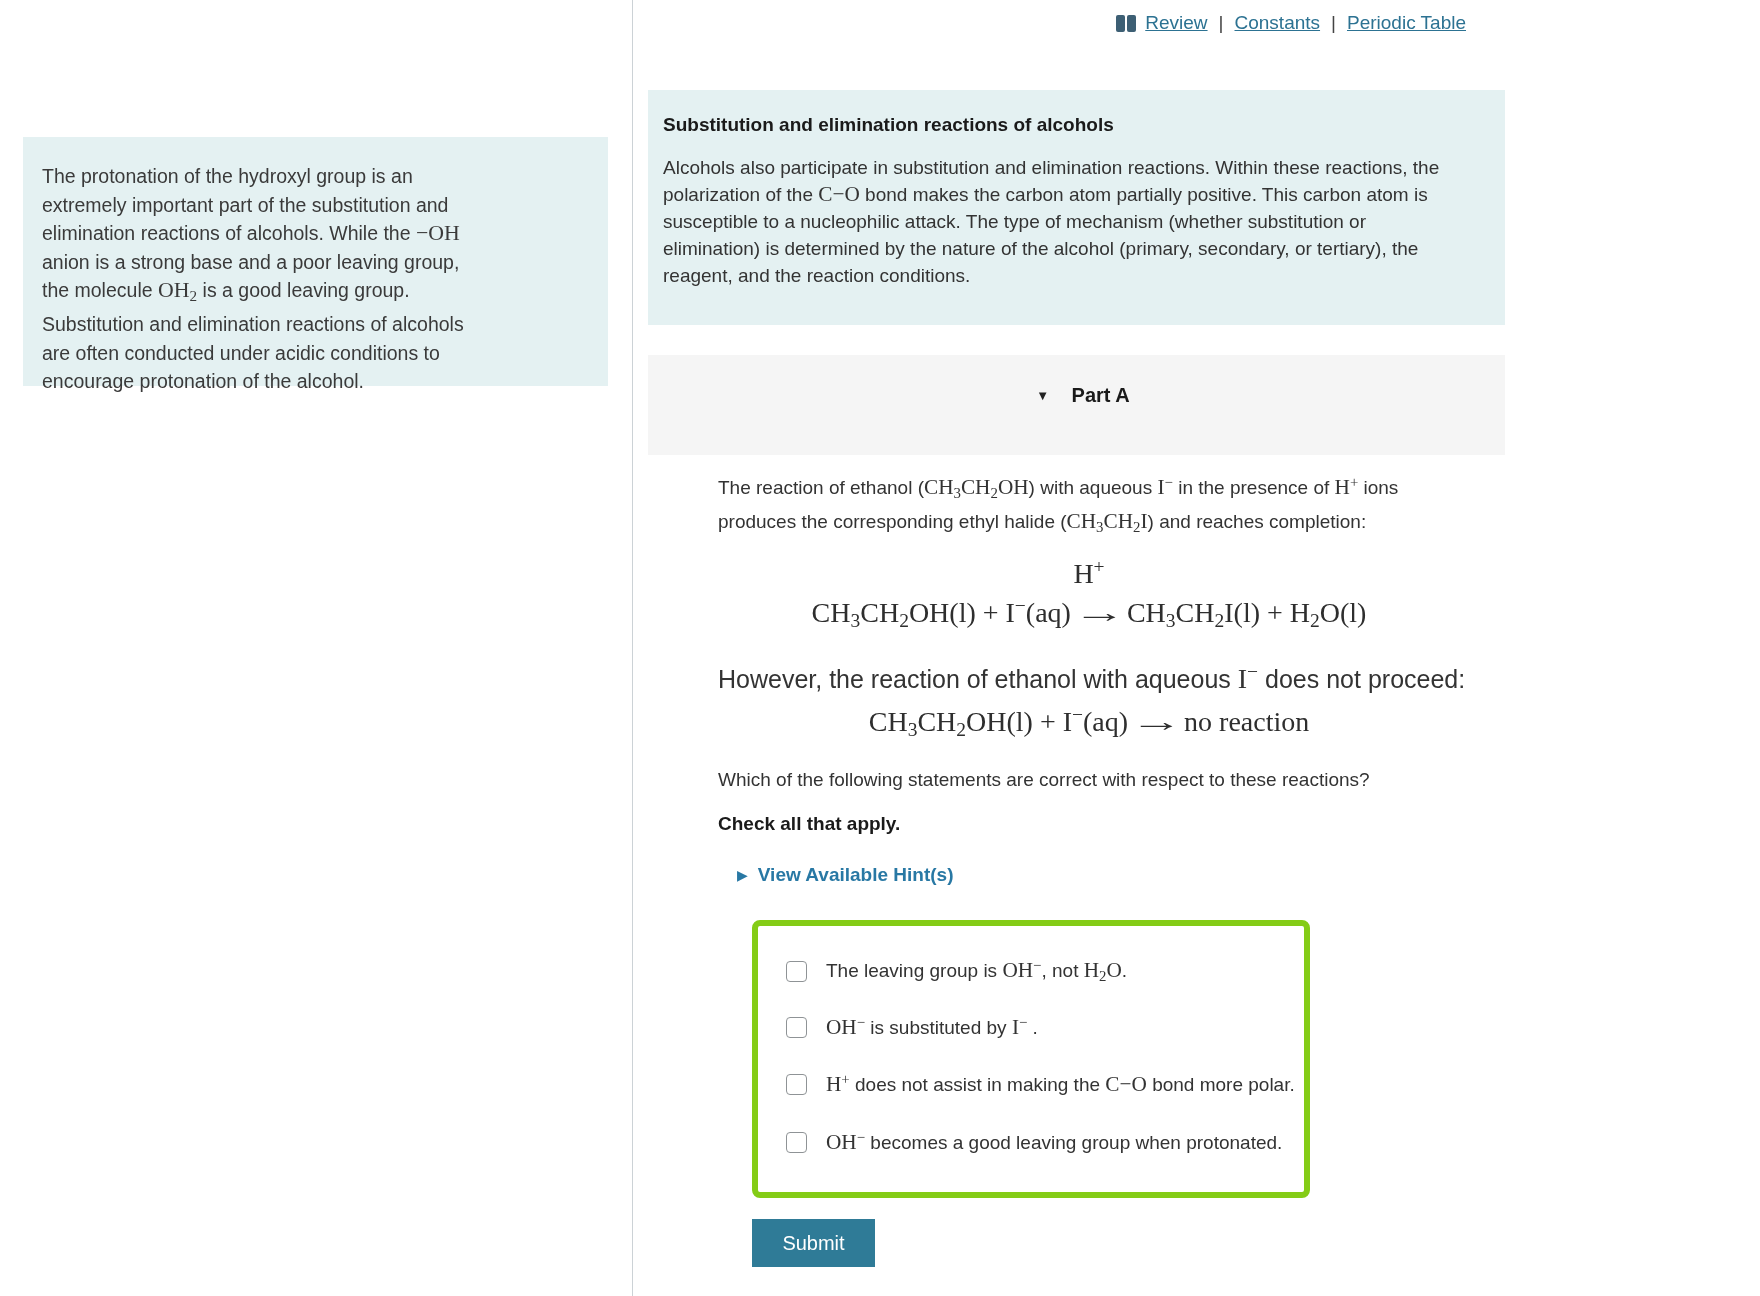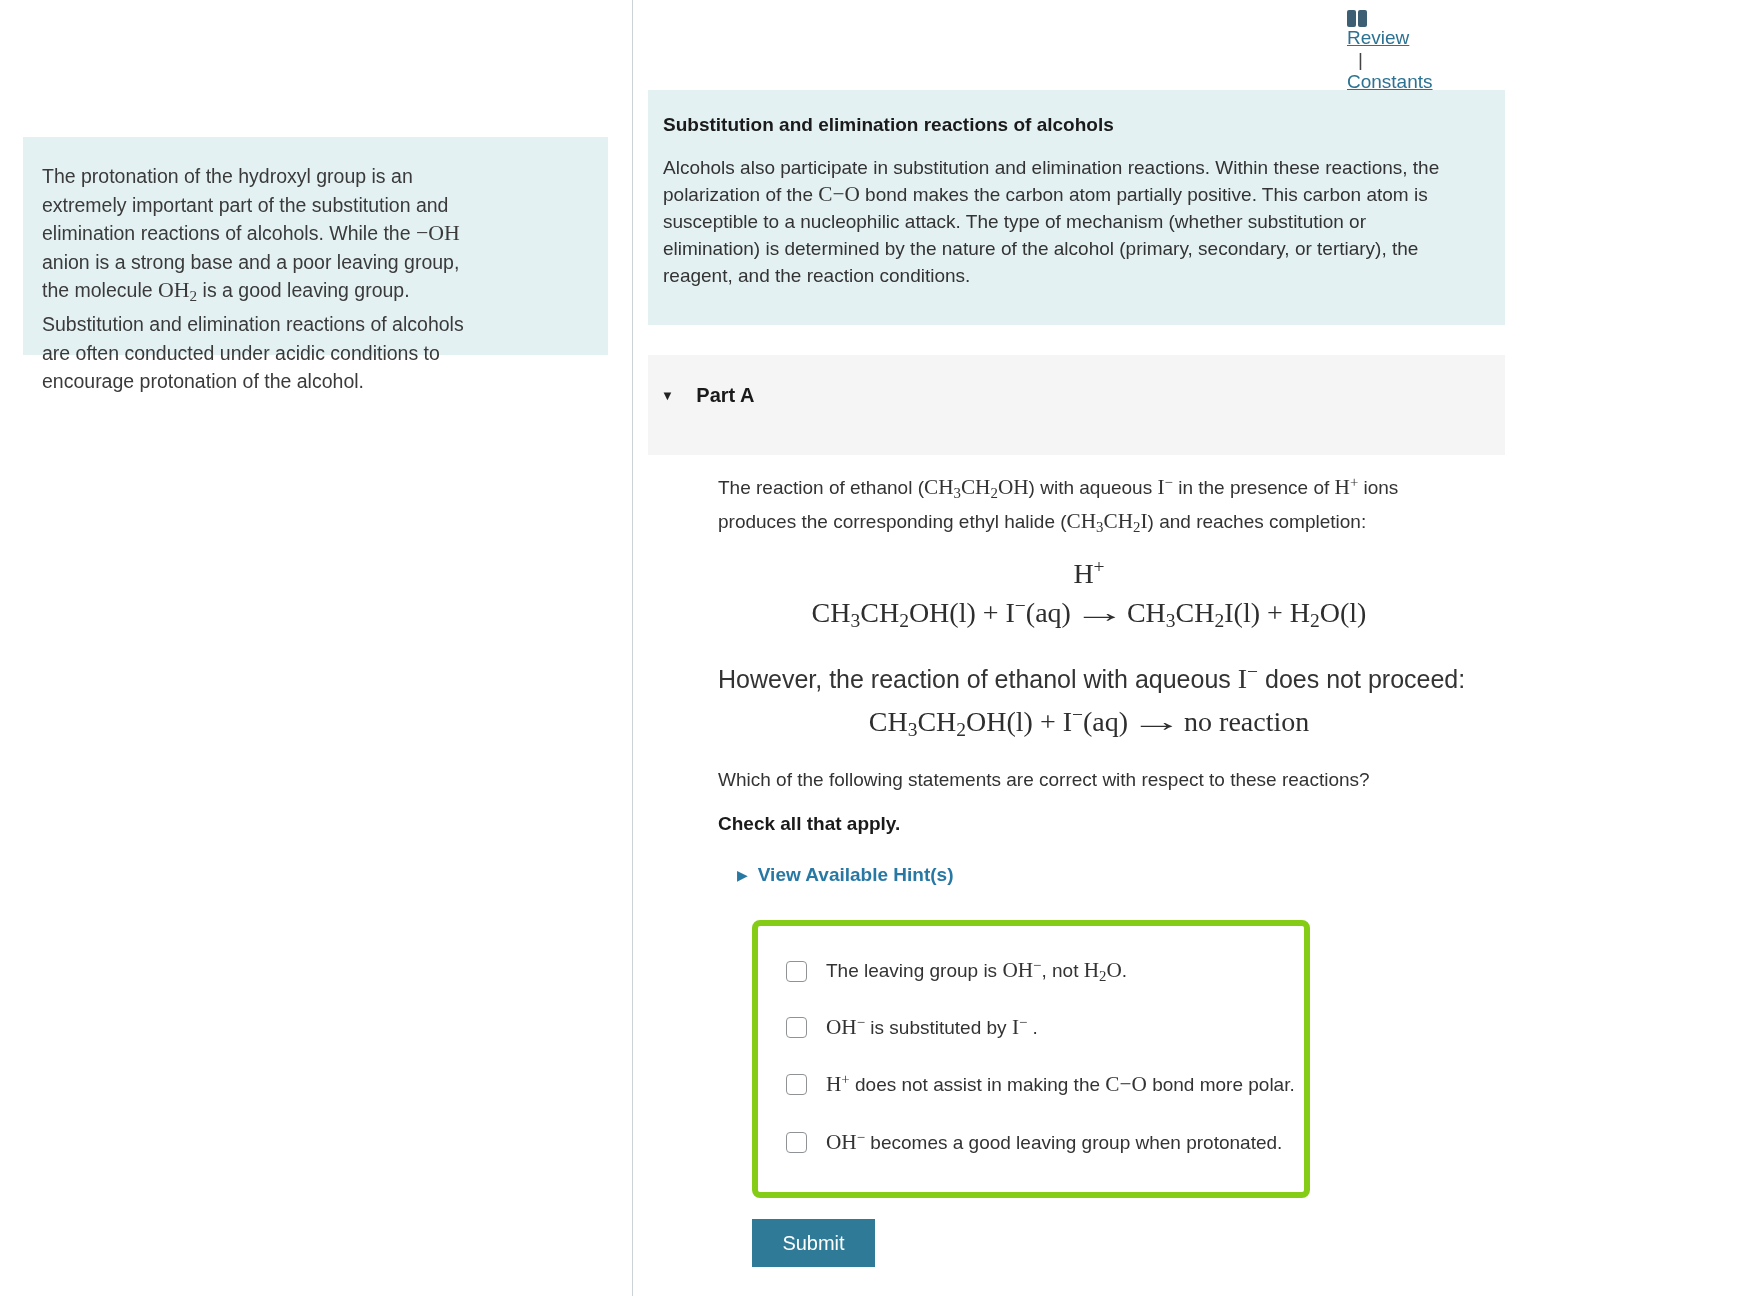--- a/index.html
+++ b/index.html
@@ -10,39 +10,39 @@
   
   .t { font-family:"Liberation Sans", sans-serif; }
   .m { font-family:"Liberation Serif","DejaVu Serif", serif; font-size:1.12em; }
   .m.sb { font-size:0.78em; vertical-align:-0.25em; }
   .m.sp { font-size:0.78em; vertical-align:0.5em; }
   .m.ar { display:inline-block; transform:scaleX(1.9); margin:0 14px; }
 
   #divider { left:632px; top:0; width:1px; height:1296px; background:#ccd2d6; }
 
   
-  #top-bar { top:10px; right:294px; display:flex; height:26px;flex-direction:column; }
+  #top-bar { top:10px; right:294px; display:flex; align-items:center; height:26px; }
   .book-icon { display:inline-flex; margin-right:9px; }
   .book-icon i { display:inline-block; width:9px; height:17px; background:#3d5f74; border-radius:2px; }
   .book-icon i:first-child { margin-right:2px; }
   .top-link { color:#2c7292; text-decoration:underline; font-size:19px; cursor:pointer; }
   .top-sep { color:#444; font-size:19px; margin:0 11px; }
 
   
-  #sidebar-box { left:23px; top:137px; width:585px; height:218px; background:#e4f1f2;
+  #sidebar-box { left:23px; top:137px; width:585px; height:249px; background:#e4f1f2;
                  padding:25px 18px 0 19px; font-size:19.5px; line-height:28.5px; color:#3a3a3a; }
 
   
   #intro-box { left:648px; top:90px; width:857px; height:235px; background:#e4f1f2;
                padding:21px 16px 0 15px; font-size:19px; line-height:27px; color:#333; }
   #intro-title { font-weight:bold; font-size:19px; color:#1a1a1a; margin-bottom:16px; }
 
   
   #part-a { left:648px; top:355px; width:857px; height:100px; background:#f5f5f5;
-            padding:29px 0 0 13px; cursor:pointer; }
+            padding:29px 0 0 13px; cursor:pointer;text-align:center; }
   #part-a-caret { font-size:13px; color:#222; vertical-align:2px; }
   #part-a-label { font-size:20px; font-weight:bold; color:#1a1a1a; margin-left:18px; }
 
   
   #q-intro { left:718px; top:469px; width:770px; font-size:19px; line-height:27.5px; }
   .eq { width:742px; text-align:center; font-size:25px; color:#2e2e2e; }
   #eq1 { left:718px; top:556px; }
   #eq1 .over { margin-bottom:5px; }
   #eq2 { left:718px; top:704px; }
   #q-however { left:718px; top:661px; font-size:25px; }

